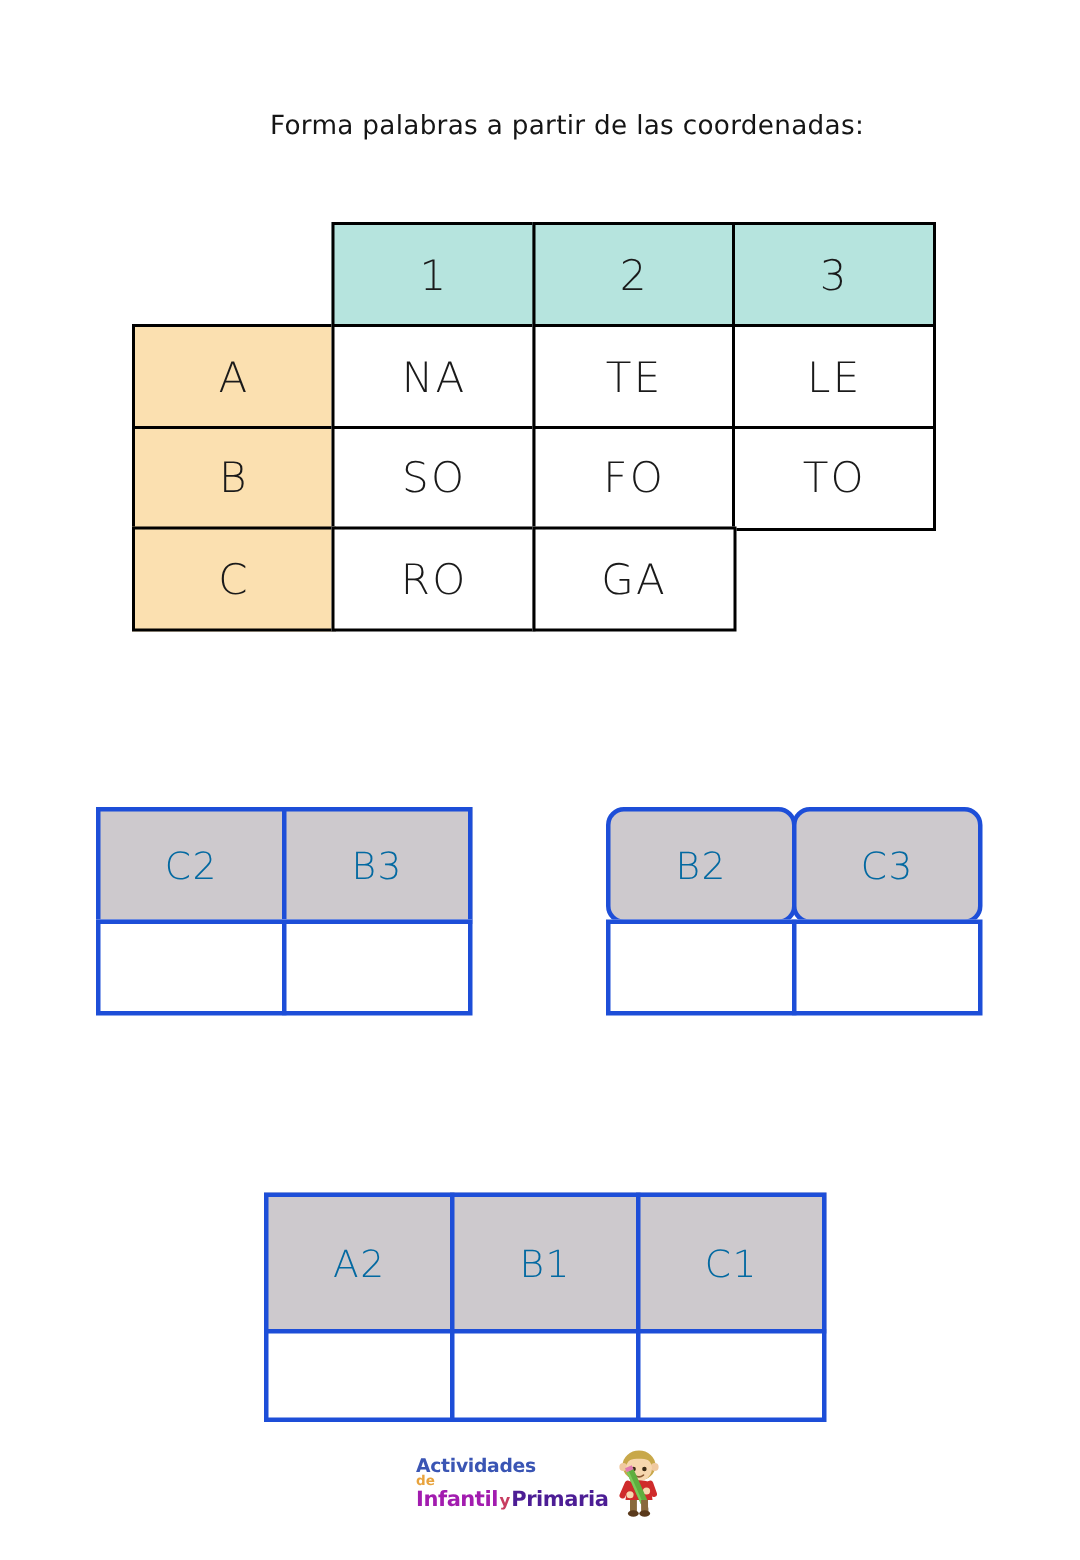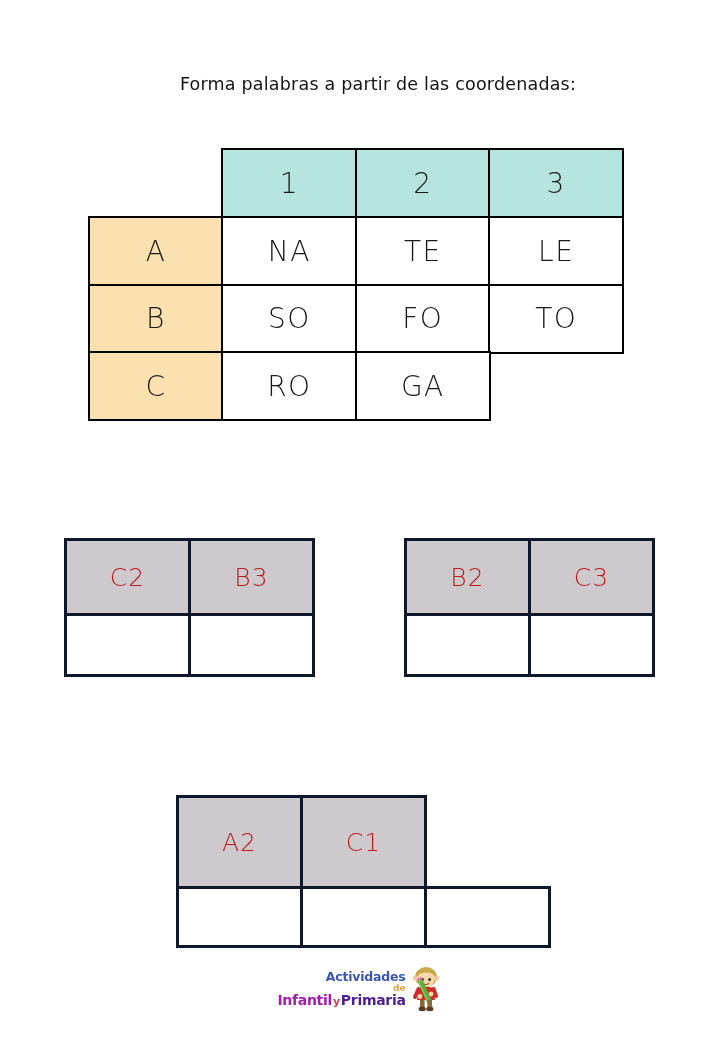--- a/index.html
+++ b/index.html
@@ -84,50 +84,50 @@
   }
 
   
   .ans-table {
     position: absolute;
     border-collapse: separate;
   }
   .ans-row { display: flex; }
   .ans-cell {
     box-sizing: border-box;
-    border: 3px solid #0f172a;
+    border: 3px solid #1d4ed8;
     margin-right: -3px;
     margin-bottom: -3px;
     display: flex;
     align-items: center;
     justify-content: center;
     font-family: "DejaVu Sans", sans-serif;
     font-size: 25px;
     font-weight: 300;
     letter-spacing: 1px;
-    color: #b91c1c;
+    color: #0369a1;
     background: #ffffff;
   }
   .ans-cell.head {
     background: #cdc9cd;
   }
   .ans-cell.blank {
     background: #ffffff;
   }
 
   
   #ans-table-1 { left: 64px; top: 538px; }
   #ans-table-1 .ans-cell { width: 127px; }
   #ans-table-1 .ans-cell.head { height: 78px; }
   #ans-table-1 .ans-cell.blank { height: 64px; }
 
   
   #ans-table-2 { left: 404px; top: 538px; }
   #ans-table-2 .ans-cell { width: 127px; }
-  #ans-table-2 .ans-cell.head { height: 78px; }
+  #ans-table-2 .ans-cell.head { height: 78px; border-radius: 12px; }
   #ans-table-2 .ans-cell.blank { height: 64px; }
 
   
   #ans-table-3 { left: 176px; top: 795px; }
   #ans-table-3 .ans-cell { width: 127px; }
   #ans-table-3 .ans-cell.head { height: 94px; }
   #ans-table-3 .ans-cell.blank { height: 62px; }
 
   
   .footer-logo {
@@ -141,21 +141,21 @@
     justify-content: center;
   }
   .logo-inner {
     display: flex;
     align-items: center;
     gap: 2px;
   }
   .logo-words {
     display: flex;
     flex-direction: column;
-    align-items: flex-end;
+    align-items: flex-start;
     line-height: 1.02;
     font-family: "DejaVu Sans", sans-serif;
     font-weight: bold;
   }
   .logo-line1 {
     font-size: 12.5px;
     color: #3a55b4;
     letter-spacing: -0.2px;
   }
   .logo-line2 {
@@ -235,20 +235,21 @@
     </div>
     <div class="ans-row">
       <div class="ans-cell blank"></div>
       <div class="ans-cell blank"></div>
     </div>
   </div>
 
   <div class="ans-table" id="ans-table-3">
     <div class="ans-row">
       <div class="ans-cell head">A2</div>
+      <div class="ans-cell head">B1</div>
       <div class="ans-cell head">C1</div>
     </div>
     <div class="ans-row">
       <div class="ans-cell blank"></div>
       <div class="ans-cell blank"></div>
       <div class="ans-cell blank"></div>
     </div>
   </div>
 
   <div class="footer-logo">

